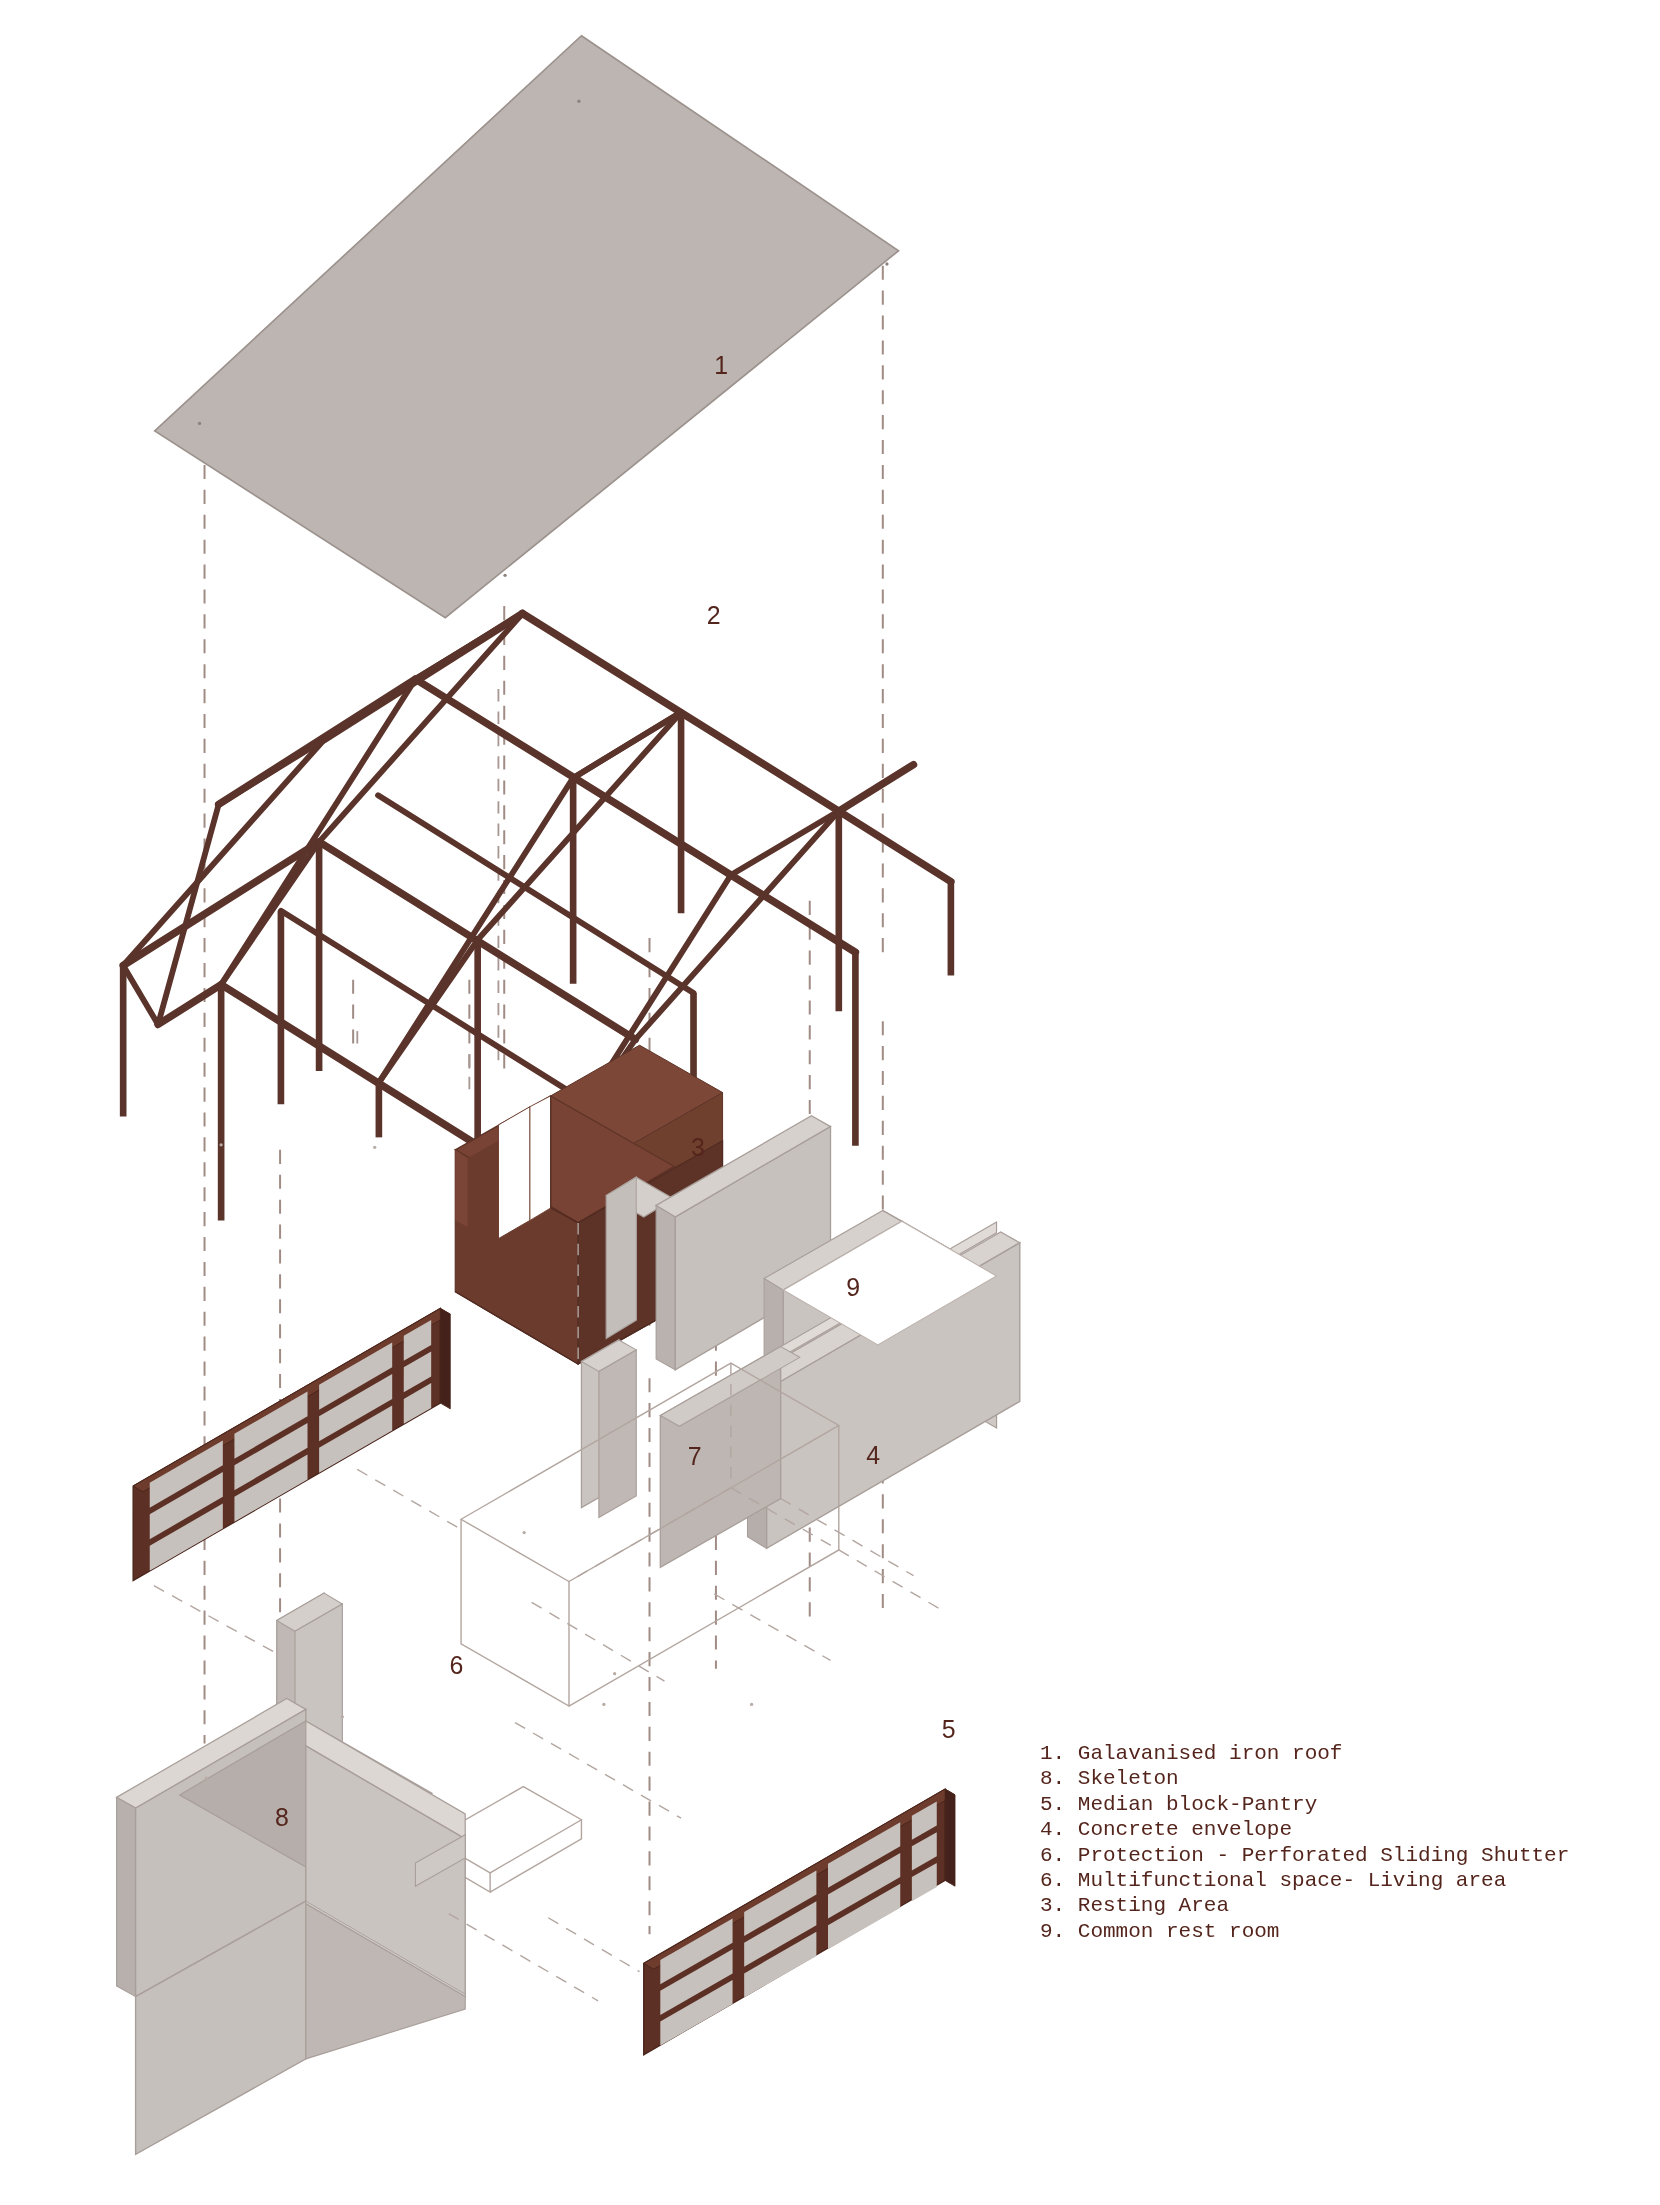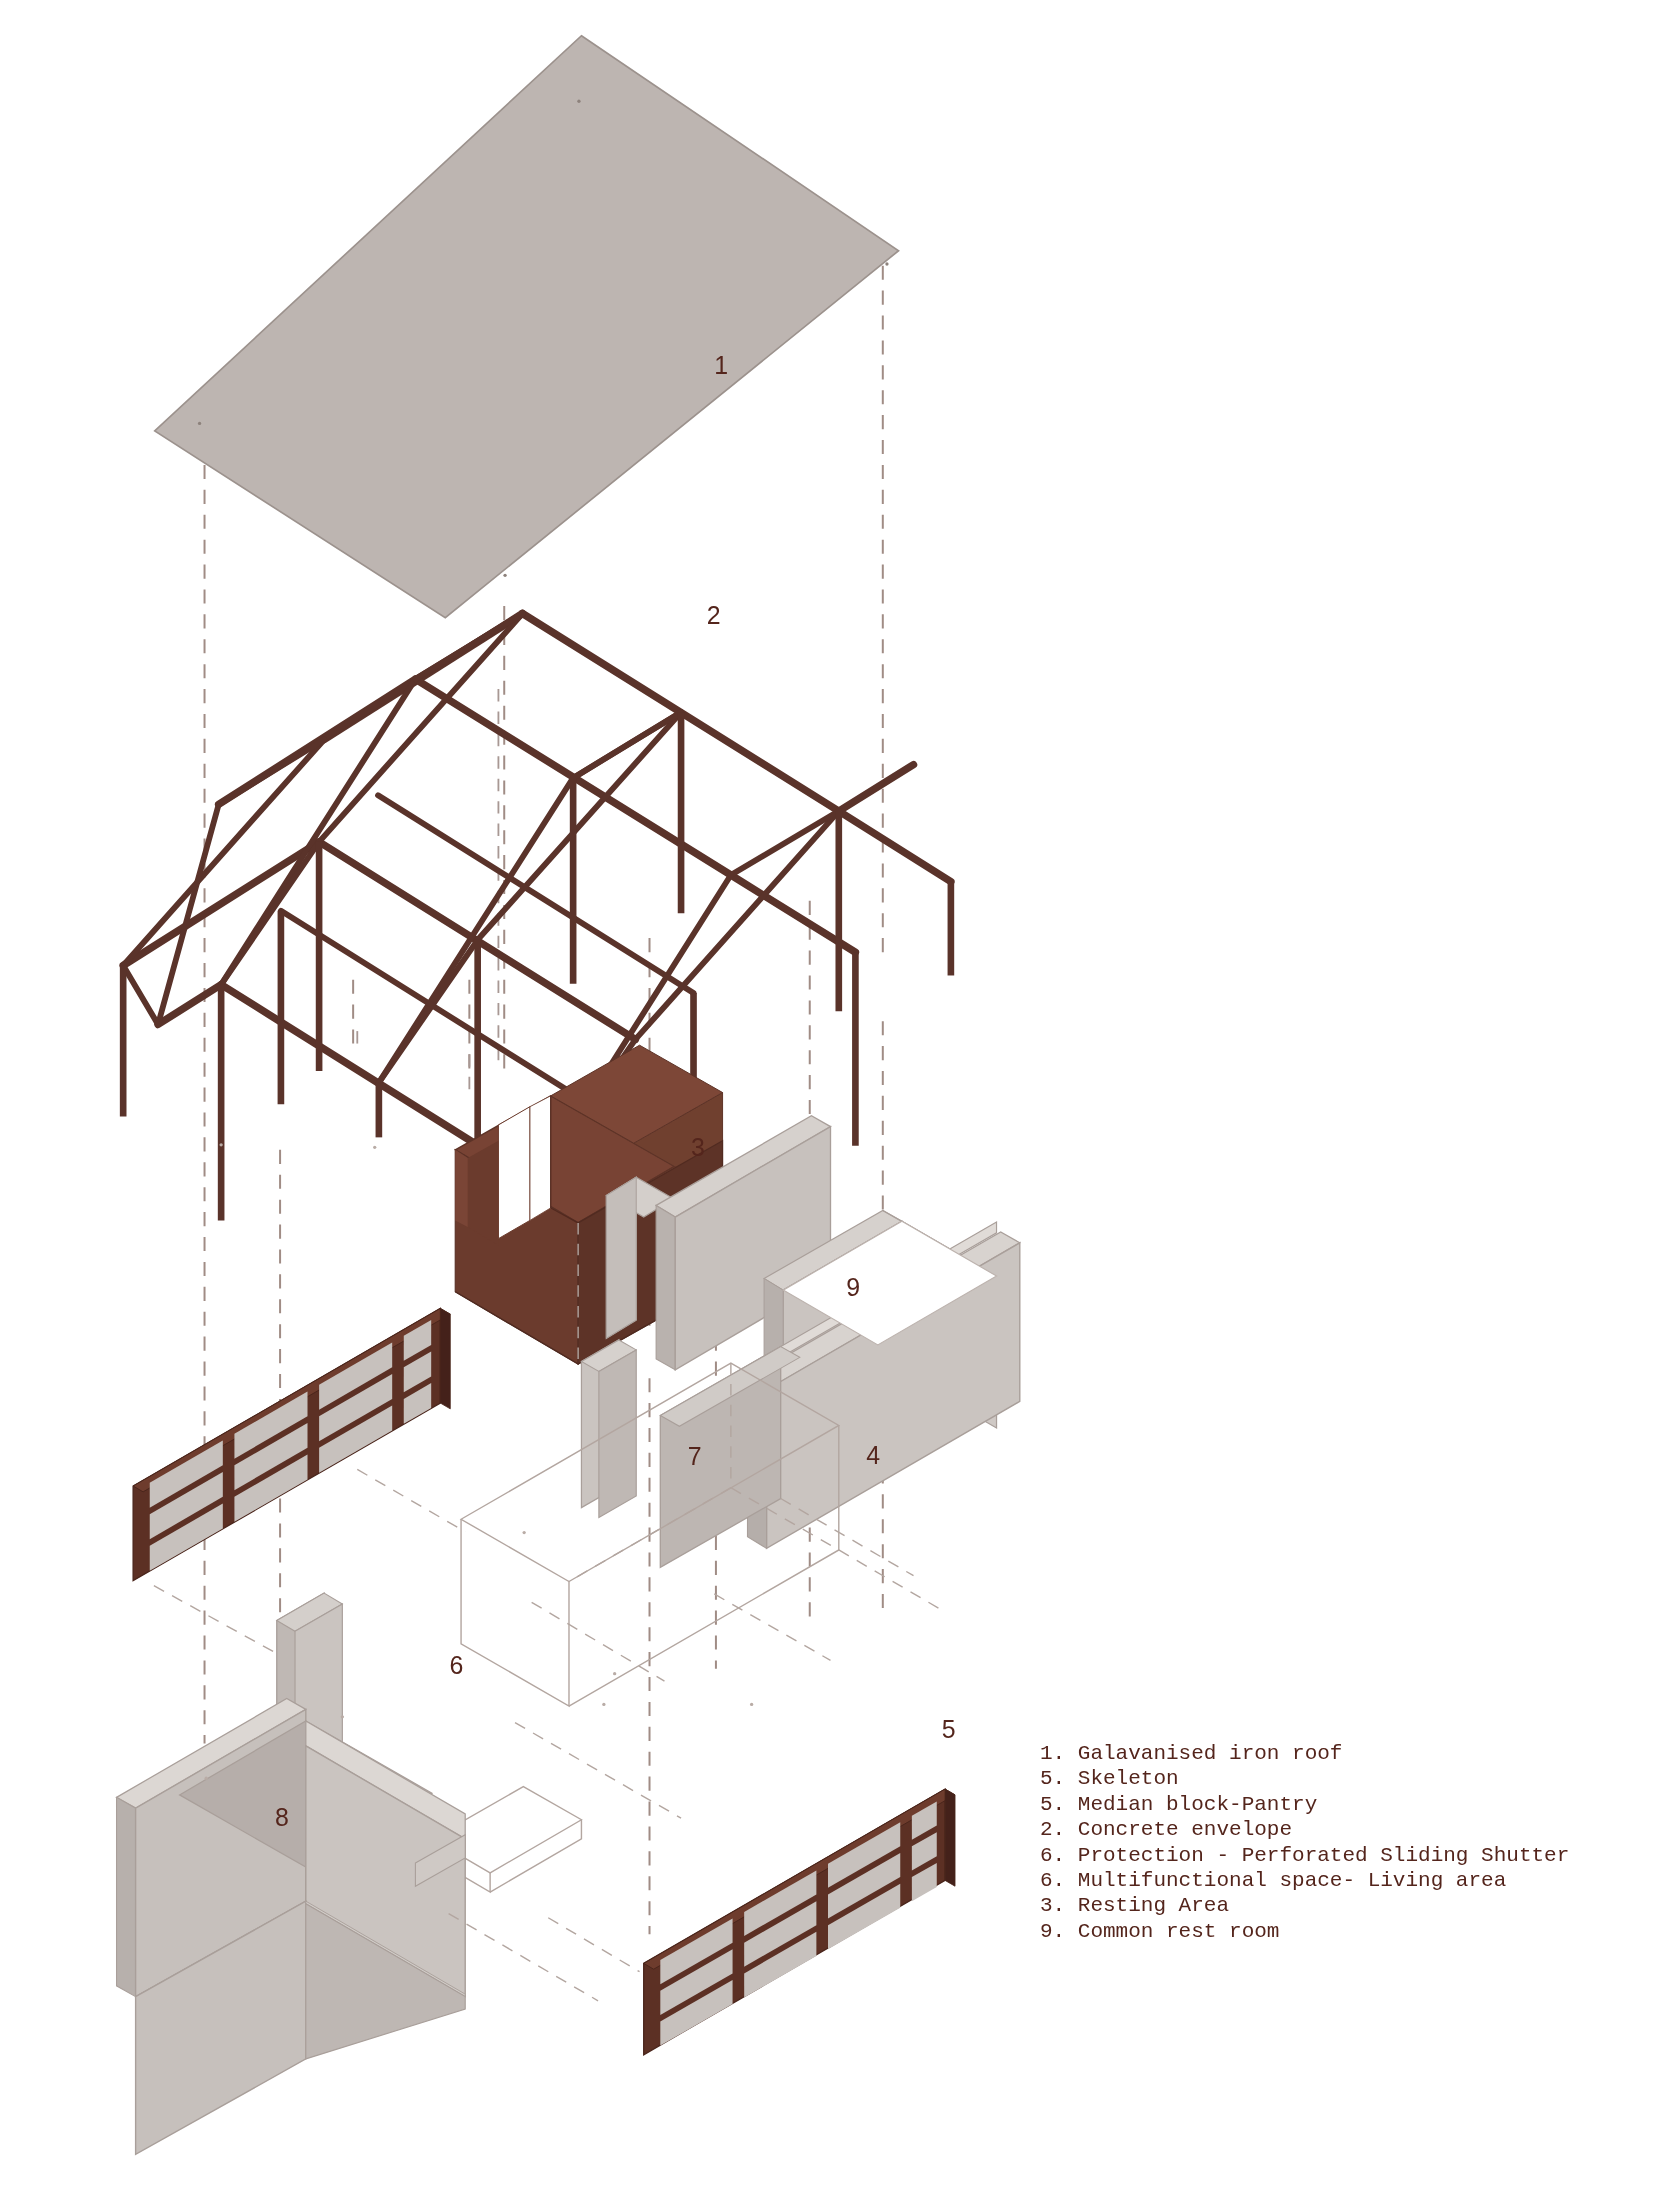--- a/index.html
+++ b/index.html
@@ -288,23 +288,23 @@
     <circle cx="740" cy="2016" r="2"></circle>
     <circle cx="248" cy="2142" r="2"></circle>
     <circle cx="631" cy="1846" r="2"></circle>
     <circle cx="905" cy="2053" r="2"></circle>
   </g>
 
 </svg>
 
 <div id="legend">
   <div class="legend-row"><span class="legend-txt">1. Galavanised iron roof</span></div>
-  <div class="legend-row"><span class="legend-txt">5. Skeleton</span></div>
+  <div class="legend-row"><span class="legend-txt">8. Skeleton</span></div>
   <div class="legend-row"><span class="legend-txt">5. Median block-Pantry</span></div>
-  <div class="legend-row"><span class="legend-txt">2. Concrete envelope</span></div>
+  <div class="legend-row"><span class="legend-txt">4. Concrete envelope</span></div>
   <div class="legend-row"><span class="legend-txt">6. Protection - Perforated Sliding Shutter</span></div>
   <div class="legend-row"><span class="legend-txt">6. Multifunctional space- Living area</span></div>
   <div class="legend-row"><span class="legend-txt">3. Resting Area</span></div>
   <div class="legend-row"><span class="legend-txt">9. Common rest room</span></div>
 </div>
 
 </div>
 
 
 </body></html>

